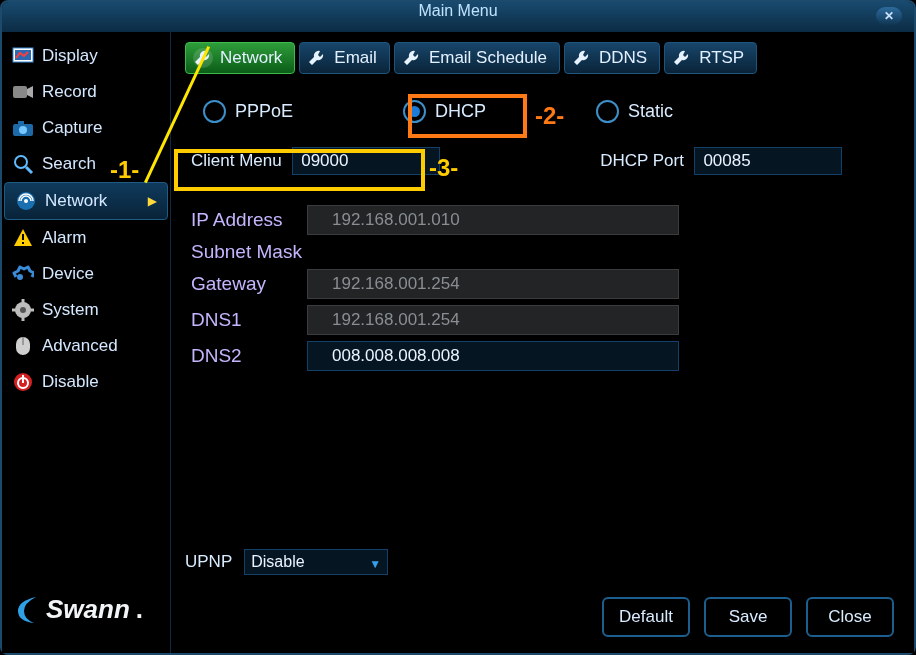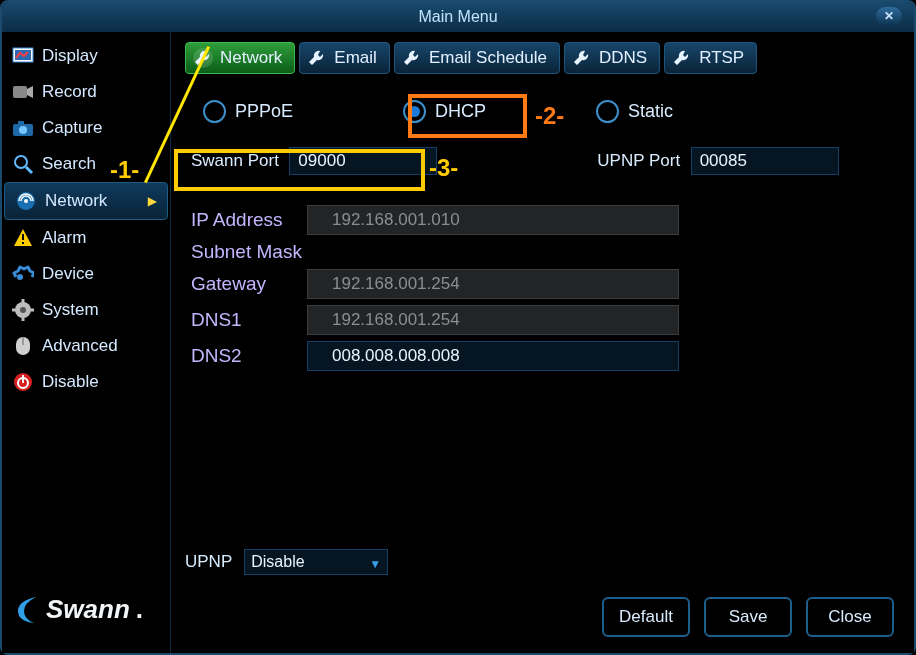--- a/index.html
+++ b/index.html
@@ -1,17 +1,17 @@
 <!DOCTYPE html>
 <html><head>
 <meta charset="utf-8">
 <style>
 html,body{margin:0;padding:0;width:916px;height:655px;background:#000;font-family:Arial,sans-serif;color:#cce2ff;overflow:hidden}
 .window{position:relative;width:916px;height:655px;background:linear-gradient(#0a1a2a,#000 40px);border:2px solid #1b4a6d;border-radius:8px;box-sizing:border-box}
-.titlebar{height:30px;background:linear-gradient(#184a6f,#0c2c44);display:flex;align-items:center;justify-content:center;position:relative;border-radius:6px 6px 0 0}
+.titlebar{height:30px;background:linear-gradient(#184a6f,#0c2c44);display:flex;justify-content:center;position:relative;border-radius:6px 6px 0 0}
 .title{color:#bfe3ff;font-size:16px}
 .close-x{position:absolute;right:12px;top:5px;width:26px;height:18px;background:linear-gradient(#2d6b9c,#0f3553);border-radius:10px;display:flex;align-items:center;justify-content:center;color:#c9e3ff;font-size:12px;font-weight:bold;cursor:pointer}
 .body{display:flex;height:calc(100% - 30px)}
 .sidebar{width:168px;background:#000;padding-top:6px;border-right:1px solid #0c2b42;position:relative}
 .side-item{display:flex;align-items:center;gap:8px;padding:7px 10px;font-size:17px;color:#d4e8ff;cursor:pointer}
 .side-item.active{background:linear-gradient(#0f3a5c,#092338);border:1px solid #1f5c85;border-radius:4px;margin:0 2px}
 .side-arrow{margin-left:auto;color:#ffd83b;font-size:12px}
 .side-icon{width:22px;height:22px;display:inline-flex;align-items:center;justify-content:center}
 .logo{position:absolute;bottom:28px;left:12px;display:flex;align-items:center;gap:6px;color:#f2f5f8;font-size:26px;font-weight:bold;font-style:italic}
 .main{flex:1;background:#000;padding:10px 14px;position:relative}
@@ -224,25 +224,25 @@
             <span>DHCP</span>
           </div>
         <div class="radio">
             <span class="radio-circle"></span>
             <span>Static</span>
           </div>
       </div>
 
       <div class="ports">
         <div>
-          <span class="label">Swann Port</span>
+          <span class="label">Client Menu</span>
           <input class="input port-client-input" value="09000" style="">
         </div>
         <div style="margin-left:120px">
-          <span class="label">UPNP Port</span>
+          <span class="label">DHCP Port</span>
           <input class="input port-http-input" value="00085" style="">
         </div>
       </div>
 
       <div class="field-grid">
         <div class="field-row">
             <span class="field-label">IP Address</span>
             <input class="field-input" readonly="" value="192.168.001.010" style="">
           </div>
         <div class="field-row">

